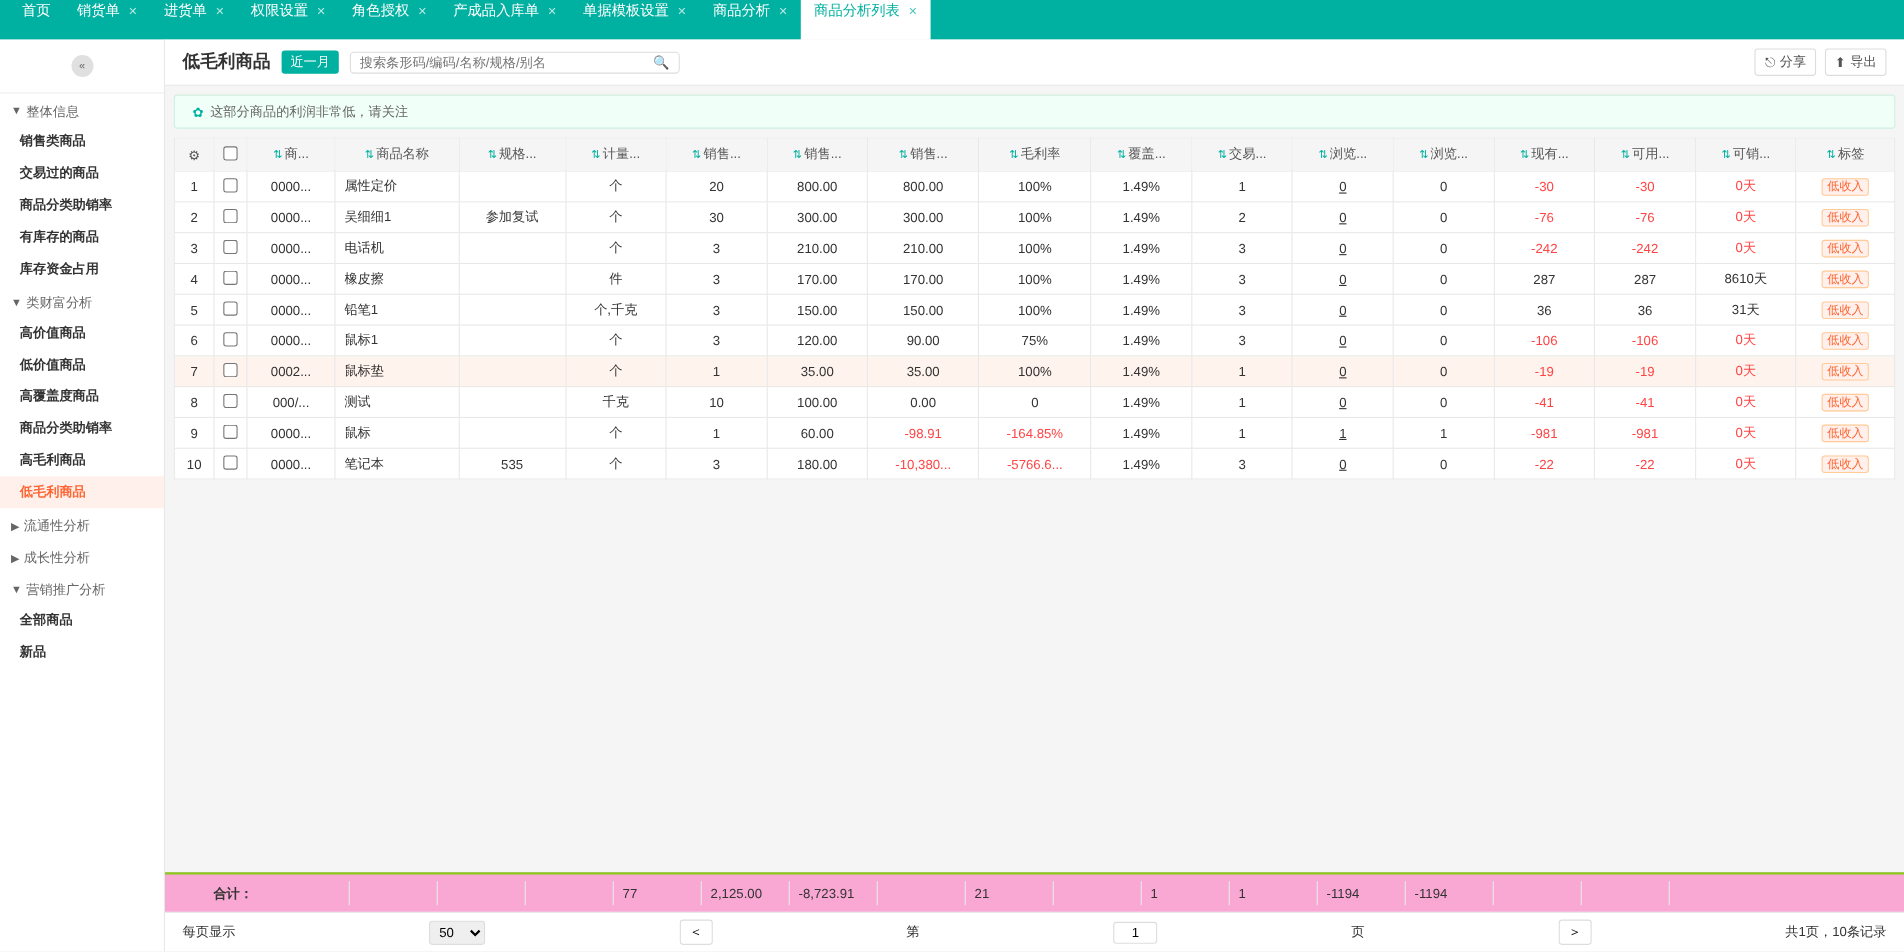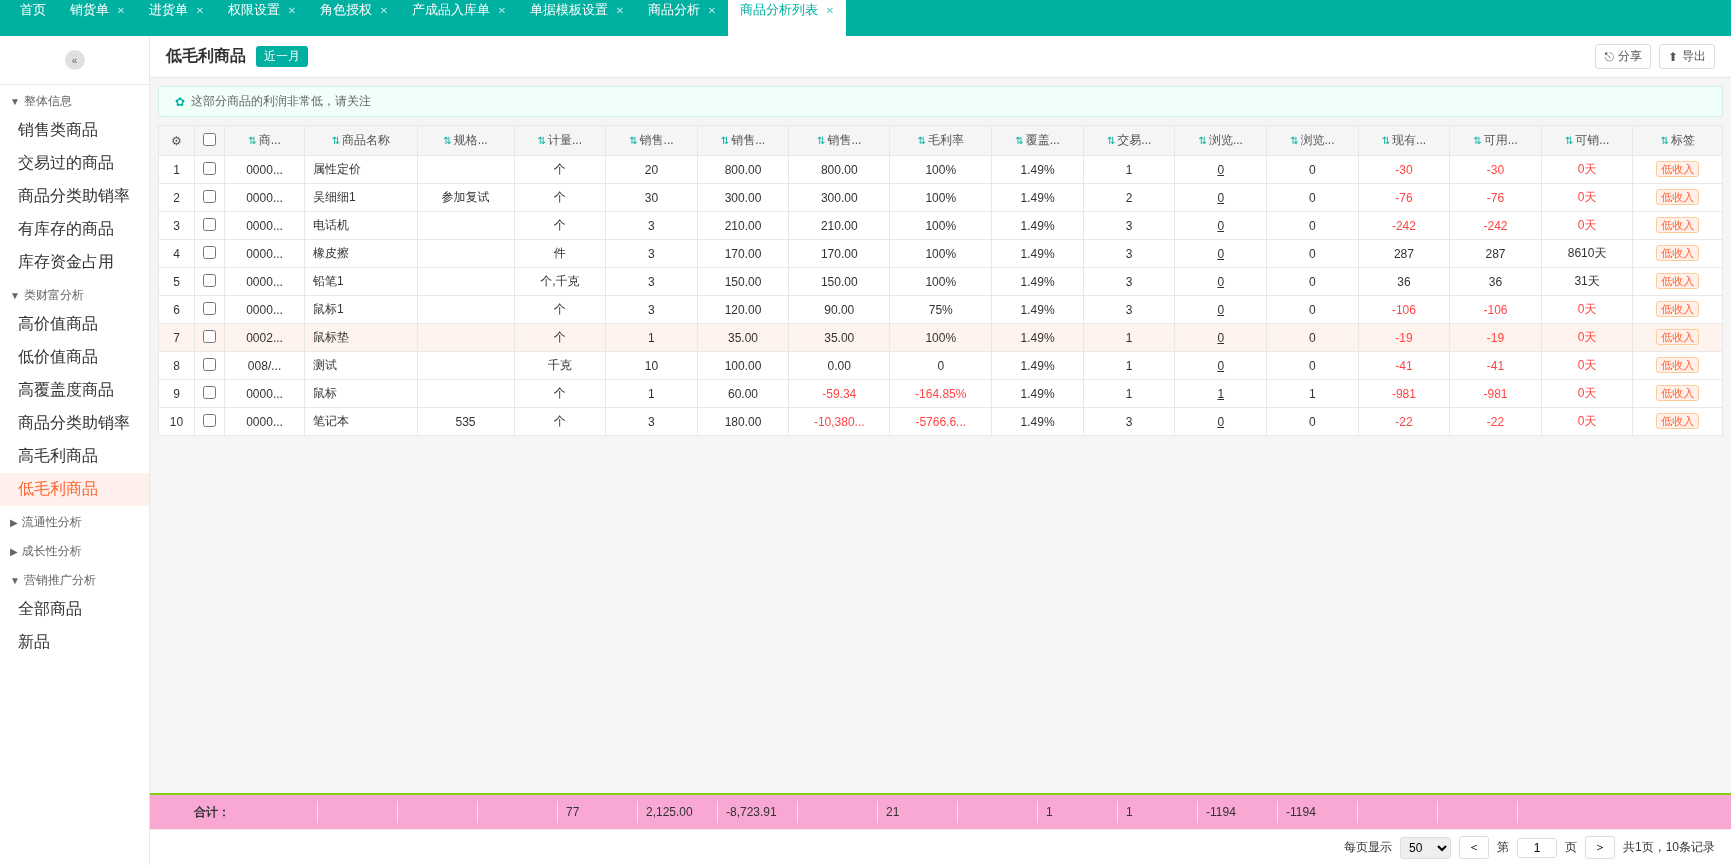--- a/index.html
+++ b/index.html
@@ -52,21 +52,22 @@
       font-size: 12px;
       display: flex;
       align-items: center;
       cursor: pointer;
     }
     .sidebar-group-title .arrow { margin-right: 4px; font-size: 10px; }
     .sidebar-item {
       padding: 6px 10px 6px 18px;
       color: #333;
       cursor: pointer;
-      font-size: 16px;
+      font-size: 12px;
+      font-weight: bold;
     }
     .sidebar-item.active { background: #fff0eb; color: #ff6633; }
 
     
     .content-area {
       flex: 1;
       display: flex;
       flex-direction: column;
       overflow: hidden;
       background: #f5f5f5;
@@ -223,21 +224,21 @@
       border-right: 1px solid #e8e8e8;
     }
 
     
     .pagination-bar {
       background: #fff;
       border-top: 1px solid #e8e8e8;
       padding: 6px 16px;
       display: flex;
       align-items: center;
-      justify-content: flex-end;
+      justify-content: space-between;
       gap: 8px;
       font-size: 12px;
     }
     .page-size-select {
       border: 1px solid #ddd;
       border-radius: 3px;
       padding: 2px 4px;
       font-size: 12px;
     }
     .page-btn {
@@ -332,20 +333,24 @@
     </div>
     <div class="sidebar-item">全部商品</div>
     <div class="sidebar-item">新品</div>
   </div>
 
   <div class="content-area">
 
     <div class="page-header">
       <span class="page-title">低毛利商品</span>
       <button class="tag-btn">近一月</button>
+      <div class="search-box">
+        <input type="text" placeholder="搜索条形码/编码/名称/规格/别名" style="">
+        <span style="color:#999;cursor:pointer;">🔍</span>
+      </div>
       <div class="header-actions">
         <button class="action-btn">
           <span>⎋</span>
           <span>分享</span>
         </button>
         <button class="action-btn">
           <span>⬆</span>
           <span>导出</span>
         </button>
       </div>
@@ -517,21 +522,21 @@
     <td><span class="underline">0</span></td>
     <td>0</td>
     <td class="red-text">-19</td>
     <td class="red-text">-19</td>
     <td class="red-text">0天</td>
     <td><span class="orange-tag">低收入</span></td>
   </tr>
             <tr>
     <td>8</td>
     <td><input type="checkbox" style=""></td>
-    <td>008/...</td>
+    <td>000/...</td>
     <td class="text-left">测试</td>
     <td></td>
     <td>千克</td>
     <td>10</td>
     <td>100.00</td>
     <td>0.00</td>
     <td>0</td>
     <td>1.49%</td>
     <td>1</td>
     <td><span class="underline">0</span></td>
@@ -543,21 +548,21 @@
   </tr>
             <tr>
     <td>9</td>
     <td><input type="checkbox" style=""></td>
     <td>0000...</td>
     <td class="text-left">鼠标</td>
     <td></td>
     <td>个</td>
     <td>1</td>
     <td>60.00</td>
-    <td class="red-text">-59.34</td>
+    <td class="red-text">-98.91</td>
     <td class="red-text">-164.85%</td>
     <td>1.49%</td>
     <td>1</td>
     <td><span class="underline">1</span></td>
     <td>1</td>
     <td class="red-text">-981</td>
     <td class="red-text">-981</td>
     <td class="red-text">0天</td>
     <td><span class="orange-tag">低收入</span></td>
   </tr>

